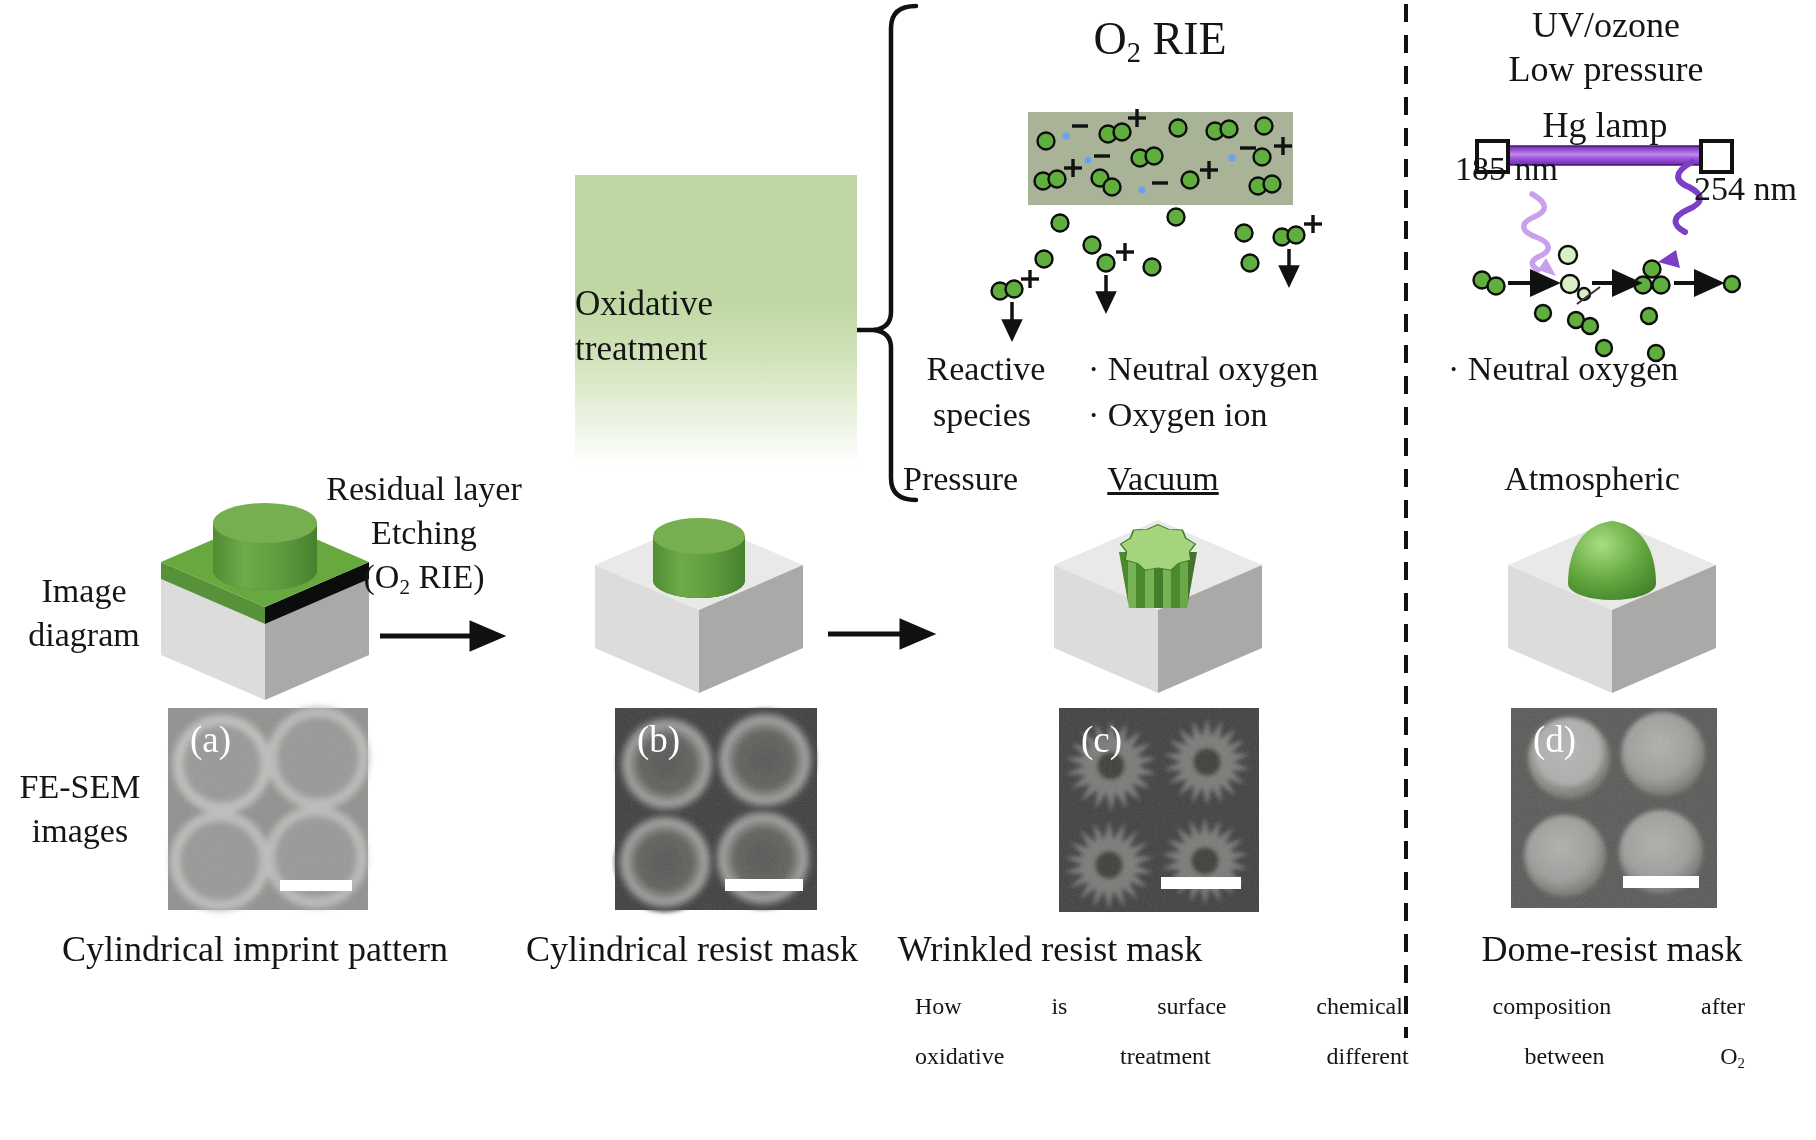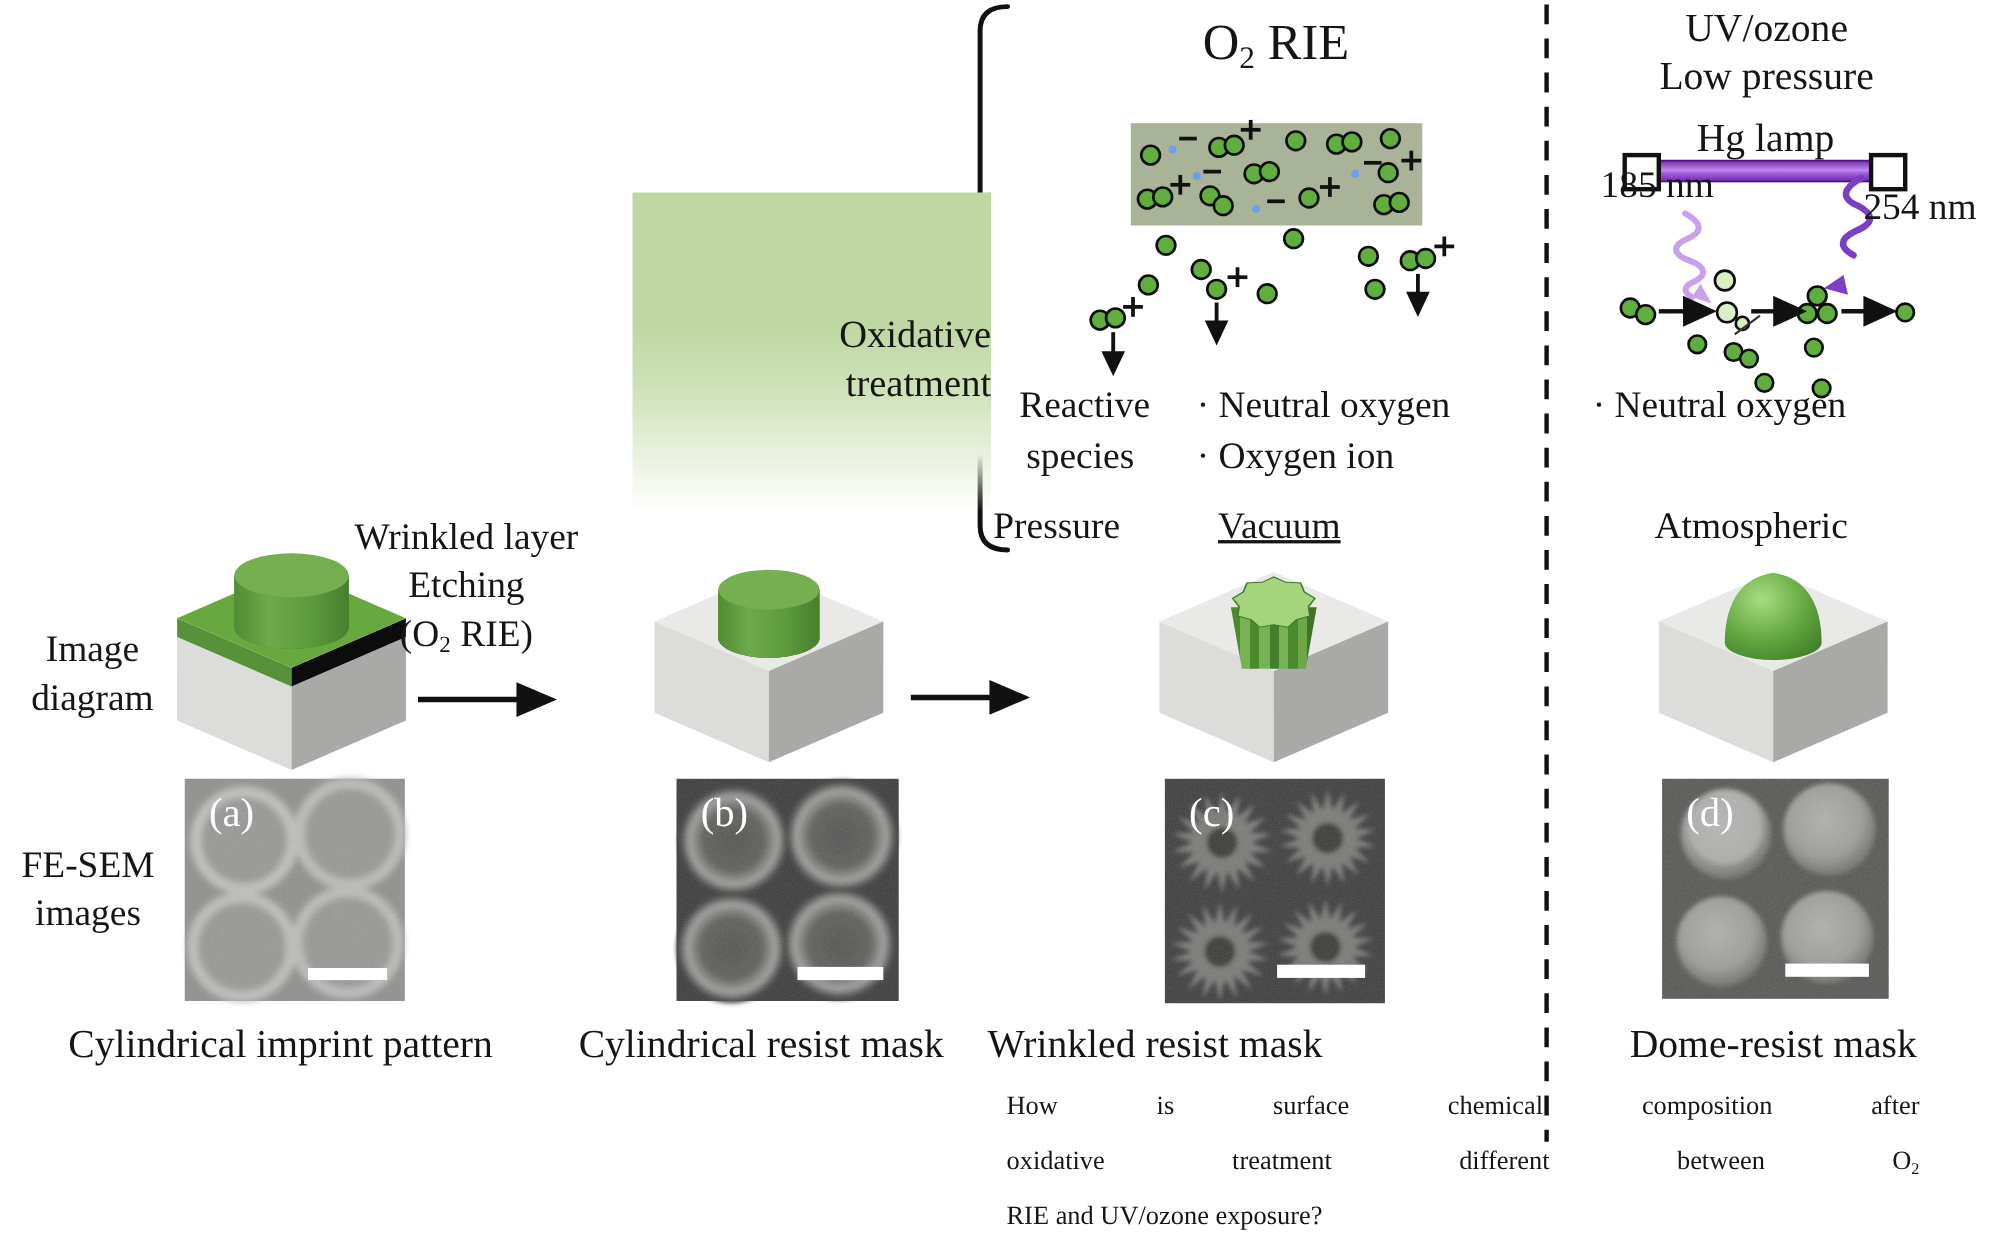--- a/index.html
+++ b/index.html
@@ -5,23 +5,23 @@
   html,body{margin:0;padding:0;background:#ffffff;}
   #fig{position:relative;width:1816px;height:1140px;background:#ffffff;overflow:hidden;
        font-family:"Liberation Serif",serif;color:#151515;}
   svg.art{position:absolute;left:0;top:0;z-index:1;}
   .lbl{position:absolute;z-index:3;font-size:34px;line-height:1.1;white-space:nowrap;color:#151515;}
   .ctr{transform:translateX(-50%);}
   .big{font-size:46px;}
   .cap{font-size:36px;}
   .sub{font-size:0.62em;vertical-align:-0.28em;}
   .white{color:#ffffff;font-size:37px;}
-  #ox-box{position:absolute;left:575px;top:175px;width:326px;height:290px;z-index:2;
+  #ox-box{position:absolute;left:575px;top:175px;width:282px;height:290px;z-index:2;
     background:linear-gradient(180deg,#bed7a3 0%,#bed7a3 42%,#cfe2b8 62%,#e9f1dd 82%,rgba(255,255,255,0) 100%);
-    display:flex;flex-direction:column;align-items:flex-end;justify-content:center;}
+    display:flex;flex-direction:column;align-items:flex-start;justify-content:center;}
   #ox-box .t{font-size:35px;line-height:1.3;transform:translateY(6px);}
   .qline{position:absolute;left:915px;width:830px;z-index:3;font-size:24px;
          text-align:justify;text-align-last:justify;white-space:normal;}
   .qlast{text-align-last:left;}
 </style>
 </head>
 <body>
 
 <div id="fig">
 
@@ -349,35 +349,34 @@
 
 <div class="lbl" style="left:903px;top:460px;">Pressure</div>
 <div class="lbl ctr" style="left:1163px;top:460px;text-decoration:underline;">Vacuum</div>
 <div class="lbl ctr" style="left:1592px;top:460px;">Atmospheric</div>
 
 <div class="lbl ctr" style="left:84px;top:572px;">Image</div>
 <div class="lbl ctr" style="left:84px;top:616px;">diagram</div>
 <div class="lbl ctr" style="left:80px;top:768px;">FE-SEM</div>
 <div class="lbl ctr" style="left:80px;top:812px;">images</div>
 
-<div class="lbl ctr" style="left:424px;top:470px;">Wrinkled layer</div>
+<div class="lbl ctr" style="left:424px;top:470px;">Residual layer</div>
 <div class="lbl ctr" style="left:424px;top:514px;">Etching</div>
 <div class="lbl ctr" style="left:424px;top:558px;">
   <span>(O</span><span class="sub">2</span><span> RIE)</span>
 </div>
 
 <div class="lbl white" style="left:190px;top:720px;">(a)</div>
 <div class="lbl white" style="left:637px;top:720px;">(b)</div>
 <div class="lbl white" style="left:1081px;top:720px;">(c)</div>
 <div class="lbl white" style="left:1533px;top:720px;">(d)</div>
 
 <div class="lbl cap ctr" style="left:255px;top:930px;">Cylindrical imprint pattern</div>
 <div class="lbl cap ctr" style="left:692px;top:930px;">Cylindrical resist mask</div>
 <div class="lbl cap ctr" style="left:1050px;top:930px;">Wrinkled resist mask</div>
 <div class="lbl cap ctr" style="left:1612px;top:930px;">Dome-resist mask</div>
 
 <div class="qline" style="top:993px;">How is surface chemical composition after</div>
 <div class="qline" style="top:1043px;">
   <span>oxidative treatment different between O</span><span class="sub">2</span>
 </div>
-<div class="qline qlast" style="top:1093px;">RIE and UV/ozone exposure?</div>
 
 </div>
 
 </body></html>

